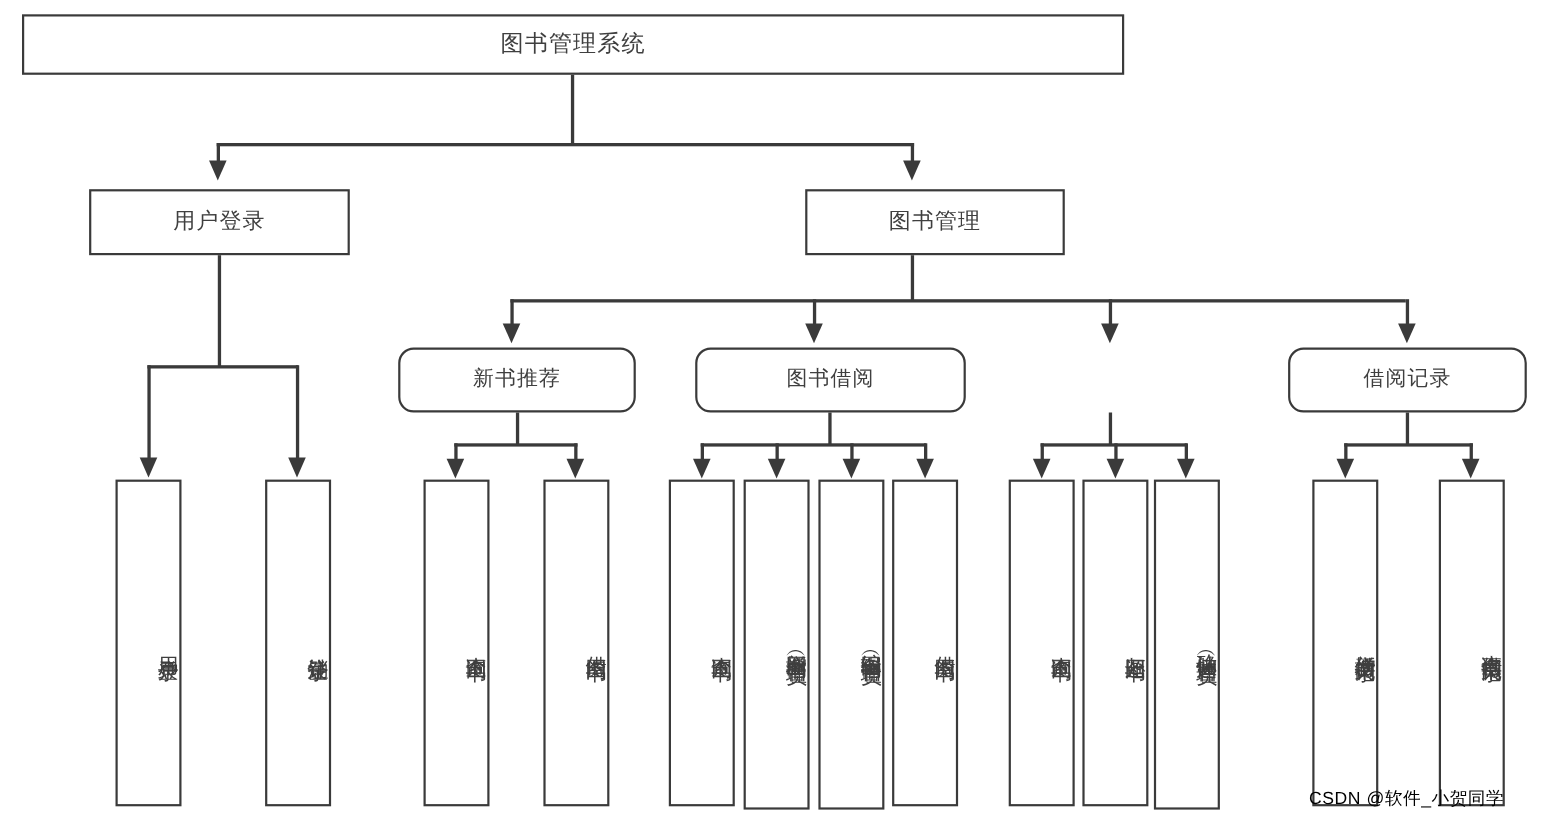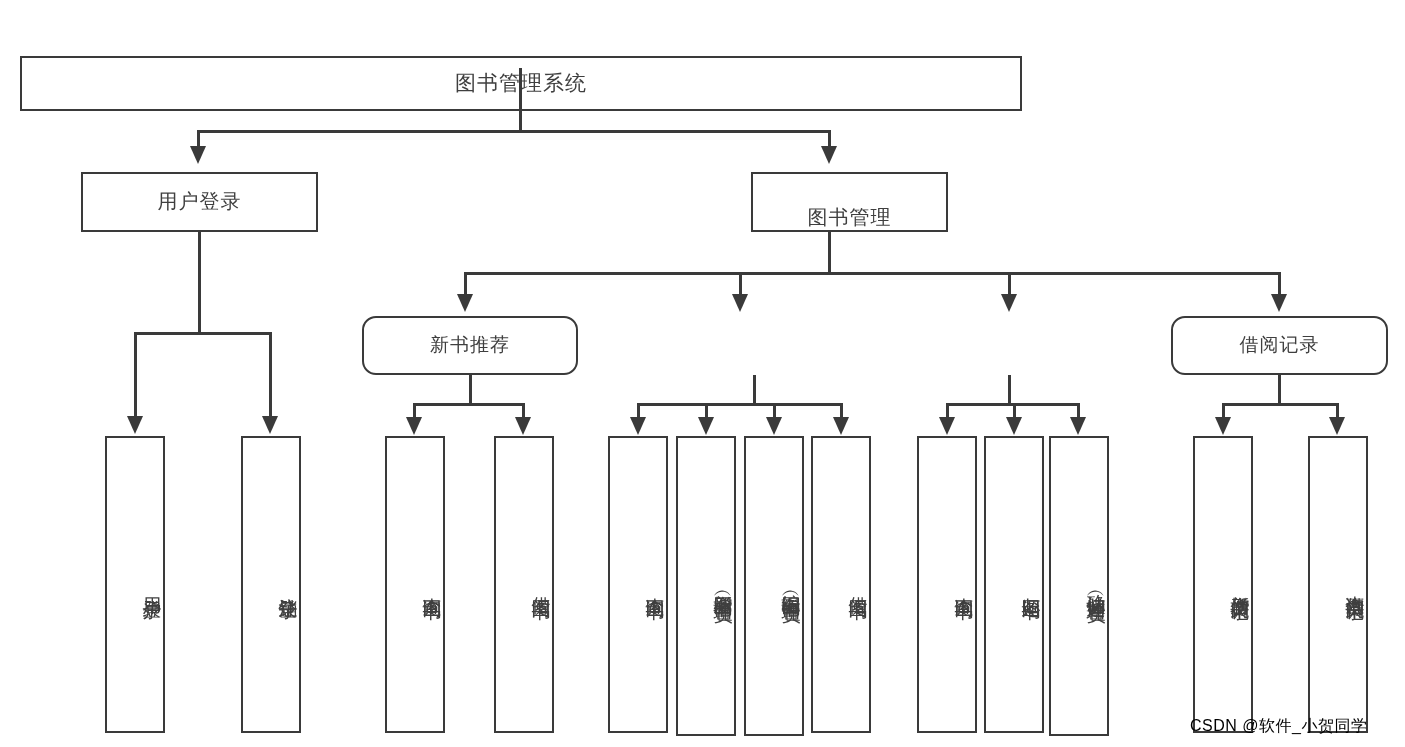--- a/index.html
+++ b/index.html
@@ -80,37 +80,37 @@
     letter-spacing:0.5px;
     white-space:nowrap;
     pointer-events:none;
   }
 </style>
 </head>
 <body>
 
 <div id="canvas">
 
-  <div class="node root" style="left:20px;top:13px;width:1002px;height:55px;margin-top:43px;">
+  <div class="node root" style="left:20px;top:13px;width:1002px;height:55px;">
     <span>图书管理系统</span>
   </div>
 
   <div class="conn vline" style="left:519px;top:68px;width:2.5px;height:64px;"></div>
 
   <div class="conn hline" style="left:197px;top:130px;width:634px;height:2.5px;"></div>
 
   <div class="conn vline" style="left:197px;top:130px;width:2.5px;height:18px;"></div>
   <div class="arrow" style="left:190px;top:146px;"></div>
   <div class="conn vline" style="left:828px;top:130px;width:2.5px;height:18px;"></div>
   <div class="arrow" style="left:821px;top:146px;"></div>
 
   <div class="node lvl2" style="left:81px;top:172px;width:237px;height:60px;">
     <span>用户登录</span>
   </div>
-  <div class="node lvl2" style="left:751px;top:172px;width:197px;height:60px;align-items:flex-end;">
+  <div class="node lvl2" style="left:732px;top:172px;width:236px;height:60px;">
     <span>图书管理</span>
   </div>
 
   <div class="conn vline" style="left:198px;top:232px;width:2.5px;height:102px;"></div>
   <div class="conn hline" style="left:134px;top:332px;width:137px;height:2.5px;"></div>
   <div class="conn vline" style="left:134px;top:332px;width:2.5px;height:86px;"></div>
   <div class="arrow" style="left:127px;top:416px;"></div>
   <div class="conn vline" style="left:269px;top:332px;width:2.5px;height:86px;"></div>
   <div class="arrow" style="left:262px;top:416px;"></div>
 
@@ -121,20 +121,23 @@
   <div class="conn vline" style="left:739px;top:272px;width:2.5px;height:24px;"></div>
   <div class="arrow" style="left:732px;top:294px;"></div>
   <div class="conn vline" style="left:1008px;top:272px;width:2.5px;height:24px;"></div>
   <div class="arrow" style="left:1001px;top:294px;"></div>
   <div class="conn vline" style="left:1278px;top:272px;width:2.5px;height:24px;"></div>
   <div class="arrow" style="left:1271px;top:294px;"></div>
 
   <div class="node lvl3" style="left:362px;top:316px;width:216px;height:59px;">
     <span>新书推荐</span>
   </div>
+  <div class="node lvl3" style="left:632px;top:316px;width:246px;height:59px;">
+    <span>图书借阅</span>
+  </div>
   <div class="node lvl3" style="left:1171px;top:316px;width:217px;height:59px;">
     <span>借阅记录</span>
   </div>
 
   <div class="conn vline" style="left:469px;top:375px;width:2.5px;height:30px;"></div>
   <div class="conn hline" style="left:413px;top:403px;width:112px;height:2.5px;"></div>
   <div class="conn vline" style="left:413px;top:403px;width:2.5px;height:16px;"></div>
   <div class="arrow" style="left:406px;top:417px;"></div>
   <div class="conn vline" style="left:522px;top:403px;width:2.5px;height:16px;"></div>
   <div class="arrow" style="left:515px;top:417px;"></div>

